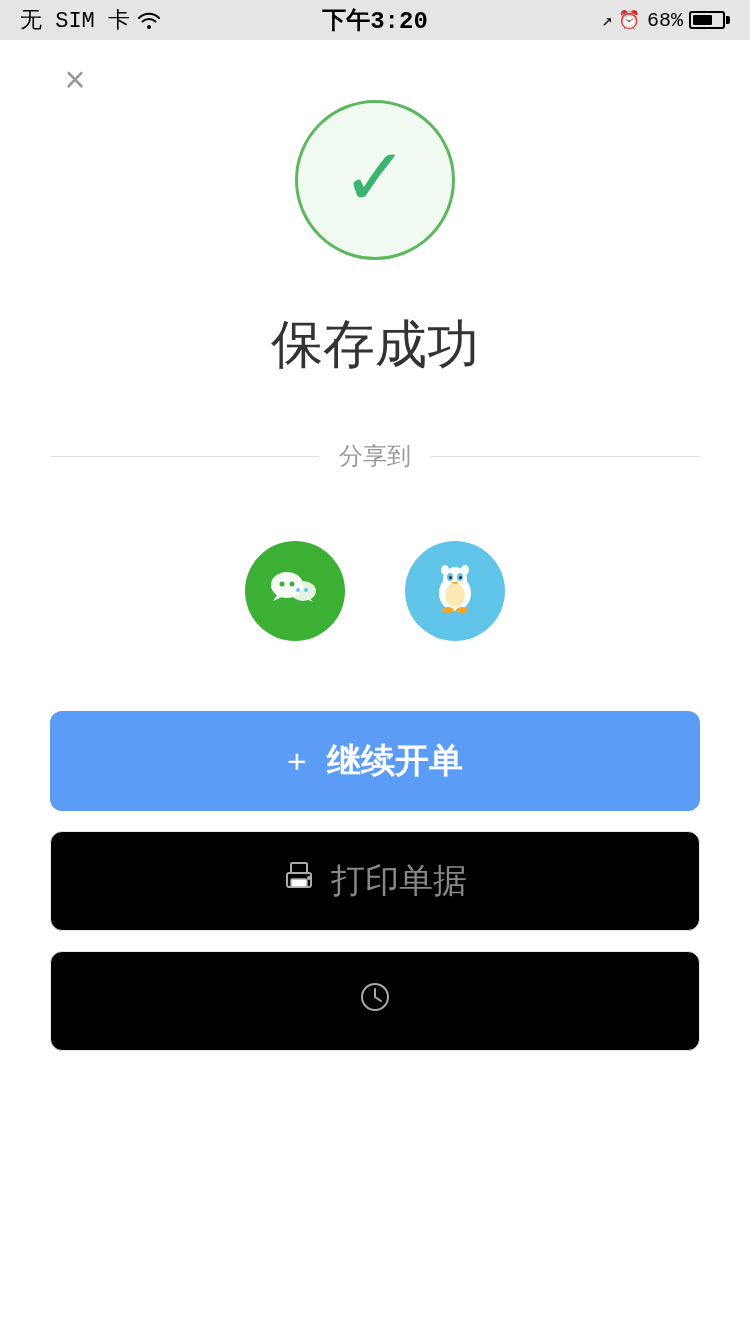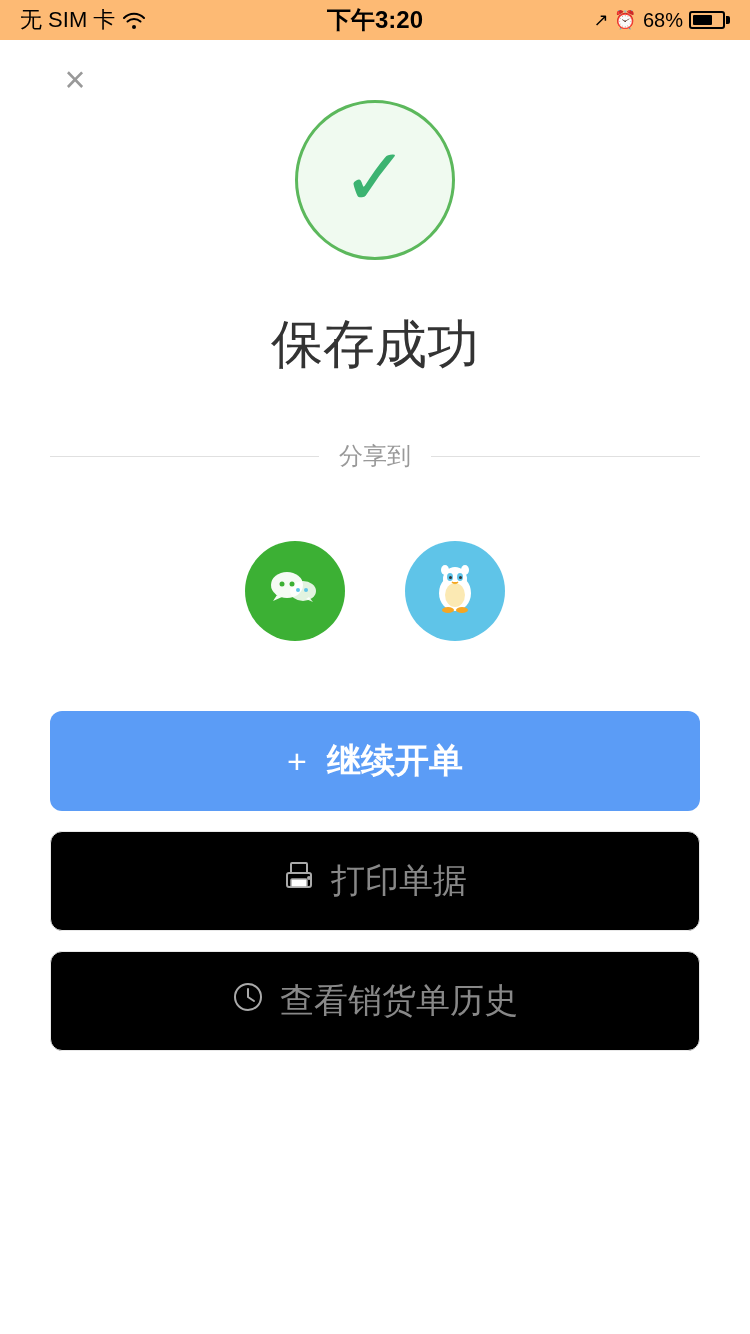--- a/index.html
+++ b/index.html
@@ -19,21 +19,22 @@
     }
 
     
     .status-bar {
       width: 100%;
       height: 40px;
       display: flex;
       align-items: center;
       justify-content: space-between;
       padding: 0 20px;
-      background: #fdba74;
+      background: #e5e5e5;
+      font-family: Liberation Mono, monospace;
     }
 
     .status-left {
       display: flex;
       align-items: center;
       gap: 8px;
       font-size: 22px;
       font-weight: 500;
       color: #000;
     }
@@ -330,18 +331,17 @@
       <span>打印单据</span>
     </button>
 
     <button class="btn btn-secondary">
       <span>
         <svg width="32" height="32" viewBox="0 0 32 32" fill="none">
           <circle cx="16" cy="16" r="13" stroke="#aaa" stroke-width="2"></circle>
           <path d="M16 8 L16 16 L22 20" stroke="#aaa" stroke-width="2" stroke-linecap="round"></path>
         </svg>
       </span>
-      <span>查看销货单历史</span>
     </button>
 
   </div>
 
 </div>
 
 </body></html>

